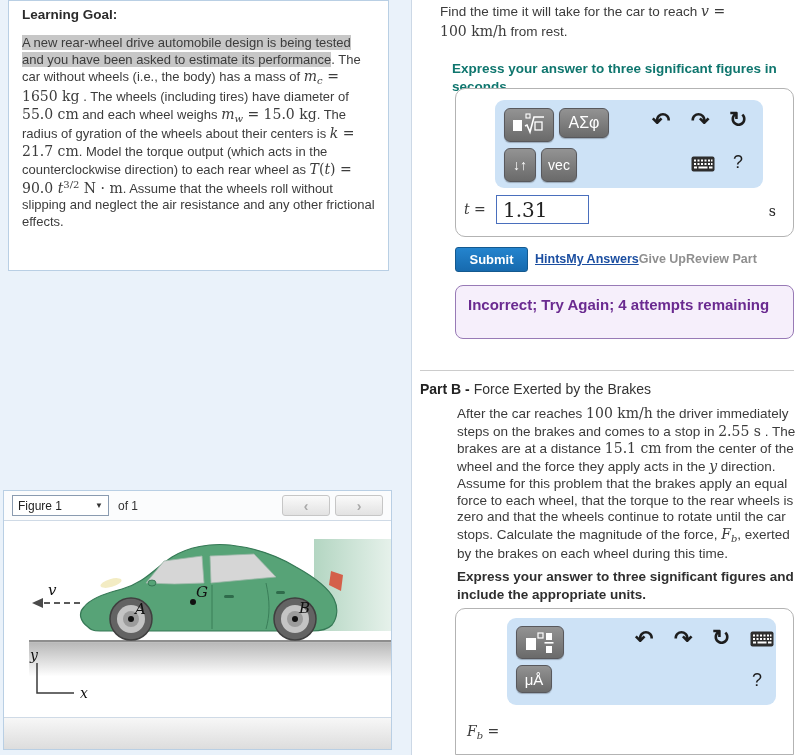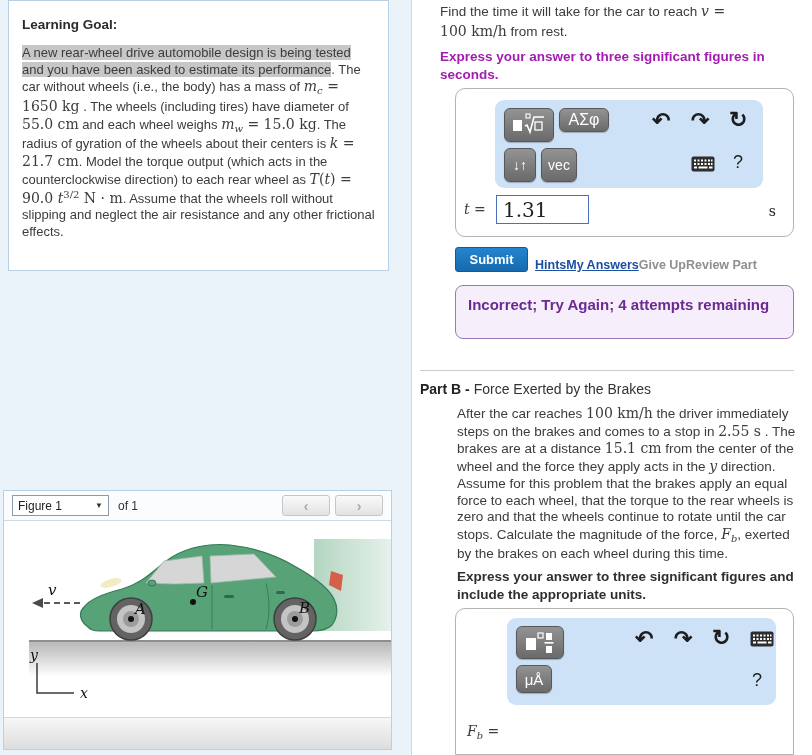--- a/index.html
+++ b/index.html
@@ -6,21 +6,21 @@
   body{
     width:812px;height:755px;position:relative;overflow:hidden;
     background:#ffffff;
     font-family:"Liberation Sans",sans-serif;color:#3b3b3b;
   }
   .left-bg{position:absolute;left:0;top:0;width:411px;height:755px;background:#eaf2fa;}
   .vsep{position:absolute;left:411px;top:0;width:1px;height:755px;background:#ccd8e6;}
 
   
   #lg-box{position:absolute;left:8px;top:0;width:381px;height:271px;box-sizing:border-box;
-    background:#fff;border:1px solid #b9cfe4;padding:13px 13px 0 13px;font-size:13px;line-height:1.27;color:#3c3c3c;}
+    background:#fff;border:1px solid #b9cfe4;padding:3px 13px 0 13px;font-size:13px;line-height:1.27;color:#3c3c3c;}
   .lg-title{font-weight:bold;font-size:13.5px;color:#2b2b2b;margin:2px 0 0 0;}
   .lg-p{margin:12px 0 0 0;}
   .lg-fig{margin:13px 0 0 0;color:#444;}
   .fig-link{color:#2b50bb;text-decoration:underline;cursor:pointer;}
 
   
   .sg-plain{}
   .sg-hl{background:#c7c7c7;}
   .sg-m{font-family:"DejaVu Serif",serif;font-size:14px;}
   .sg-mi{font-family:"DejaVu Serif",serif;font-style:italic;font-size:14px;}
@@ -39,35 +39,35 @@
   .fig-nav{margin-left:auto;display:flex;gap:5px;}
   .fig-nav-btn{width:48px;height:21px;border:1px solid #c6c6c6;border-radius:3px;
     background:linear-gradient(#fafafa,#e2e2e2);color:#a9a9a9;font-size:14px;font-weight:bold;
     display:flex;align-items:center;justify-content:center;padding:0;cursor:pointer;}
   .fig-img{height:196px;background:#fff;border-bottom:1px solid #cfdae6;overflow:hidden;}
   .fig-footer{height:31px;background:linear-gradient(#f7f7f7,#dddddd);}
 
   
   .q-text{position:absolute;left:440px;top:2px;width:312px;font-size:13.5px;line-height:1.4;margin:0;}
   .express-a{position:absolute;left:440px;top:48px;width:352px;font-size:13.5px;font-weight:bold;
-    color:#a21caf;line-height:1.35;margin:0;}
+    color:#0f766e;line-height:1.35;margin:12px;}
 
   .ans-box{position:absolute;background:#fff;border:1px solid #b3b3b3;border-radius:10px;box-sizing:border-box;}
   #ans-a{left:455px;top:88px;width:339px;height:149px;}
   #ans-b{left:455px;top:608px;width:339px;height:147px;border-bottom-left-radius:0;border-bottom-right-radius:0;}
 
   .eq-toolbar{position:absolute;background:#cde2f6;border-radius:9px;}
   #tb-a{left:39px;top:11px;width:268px;height:88px;}
   #tb-b{left:51px;top:9px;width:269px;height:87px;}
 
   .eq-btn{position:absolute;background:linear-gradient(#939393,#6a6a6a);border:1px solid #58585c;
     border-radius:6px;color:#fff;display:flex;align-items:center;justify-content:center;
     padding:0;cursor:pointer;box-shadow:0 1px 1px rgba(0,0,0,0.25);}
   #btn-tmpl-a{left:9px;top:8px;width:50px;height:34px;}
-  #btn-greek{left:64px;top:8px;width:50px;height:24px;font-size:16px;}
+  #btn-greek{left:64px;top:8px;width:50px;height:30px;font-size:16px;}
   #btn-updown{left:9px;top:48px;width:32px;height:34px;font-size:14px;}
   #btn-vec{left:46px;top:48px;width:36px;height:34px;font-size:14px;}
   #btn-tmpl-b{left:9px;top:8px;width:48px;height:33px;}
   #btn-micro{left:9px;top:47px;width:36px;height:28px;font-size:15px;}
 
   .icon-btn{position:absolute;color:#1d1d1d;font-weight:bold;cursor:pointer;line-height:1;}
   .glyph21{font-size:22px;}
   #a-undo{left:157px;top:10px;}  #a-redo{left:196px;top:10px;}  #a-reset{left:234px;top:9px;}
   #a-kb{left:196px;top:56px;}    #a-help{left:238px;top:53px;font-size:18px;font-weight:normal;}
   #b-undo{left:128px;top:10px;}  #b-redo{left:167px;top:10px;}  #b-reset{left:205px;top:9px;}
@@ -79,21 +79,21 @@
     font-family:"DejaVu Serif",serif;font-size:20px;color:#222;padding:0 6px;background:#fff;}
   #t-input{left:40px;top:106px;width:93px;height:29px;}
   .unit{position:absolute;right:17px;top:114px;font-family:"DejaVu Serif",serif;font-size:14px;color:#222;}
 
   #fb-label{left:11px;top:114px;}
   #value-input{left:53px;top:107px;width:97px;height:31px;text-align:center;}
   #units-input{left:153px;top:107px;width:95px;height:31px;text-align:center;}
   .ans-input::placeholder{font-family:"DejaVu Serif",serif;font-style:italic;color:#999;font-size:19px;}
 
   .submit-row{position:absolute;left:455px;top:246px;width:345px;height:26px;
-    display:flex;align-items:flex-end;}
+    display:flex;align-items:center;}
   .submit-btn{width:73px;height:25px;background:linear-gradient(#2484ce,#176aae);
     border:1px solid #14598f;border-radius:3px;color:#fff;font-weight:bold;font-size:13px;
     font-family:"Liberation Sans",sans-serif;cursor:pointer;margin-right:7px;}
   .link-strong{color:#1c4fa1;font-weight:bold;font-size:12.5px;text-decoration:underline;cursor:pointer;}
   .link-muted{color:#8f8f8f;font-weight:bold;font-size:12.5px;text-decoration:none;cursor:pointer;}
 
   .feedback{position:absolute;left:455px;top:285px;width:339px;height:54px;box-sizing:border-box;
     background:#f6effb;border:1px solid #987ab6;border-radius:8px;padding:9px 12px;
     font-size:15px;font-weight:bold;color:#6a2a90;line-height:1.35;}
 

